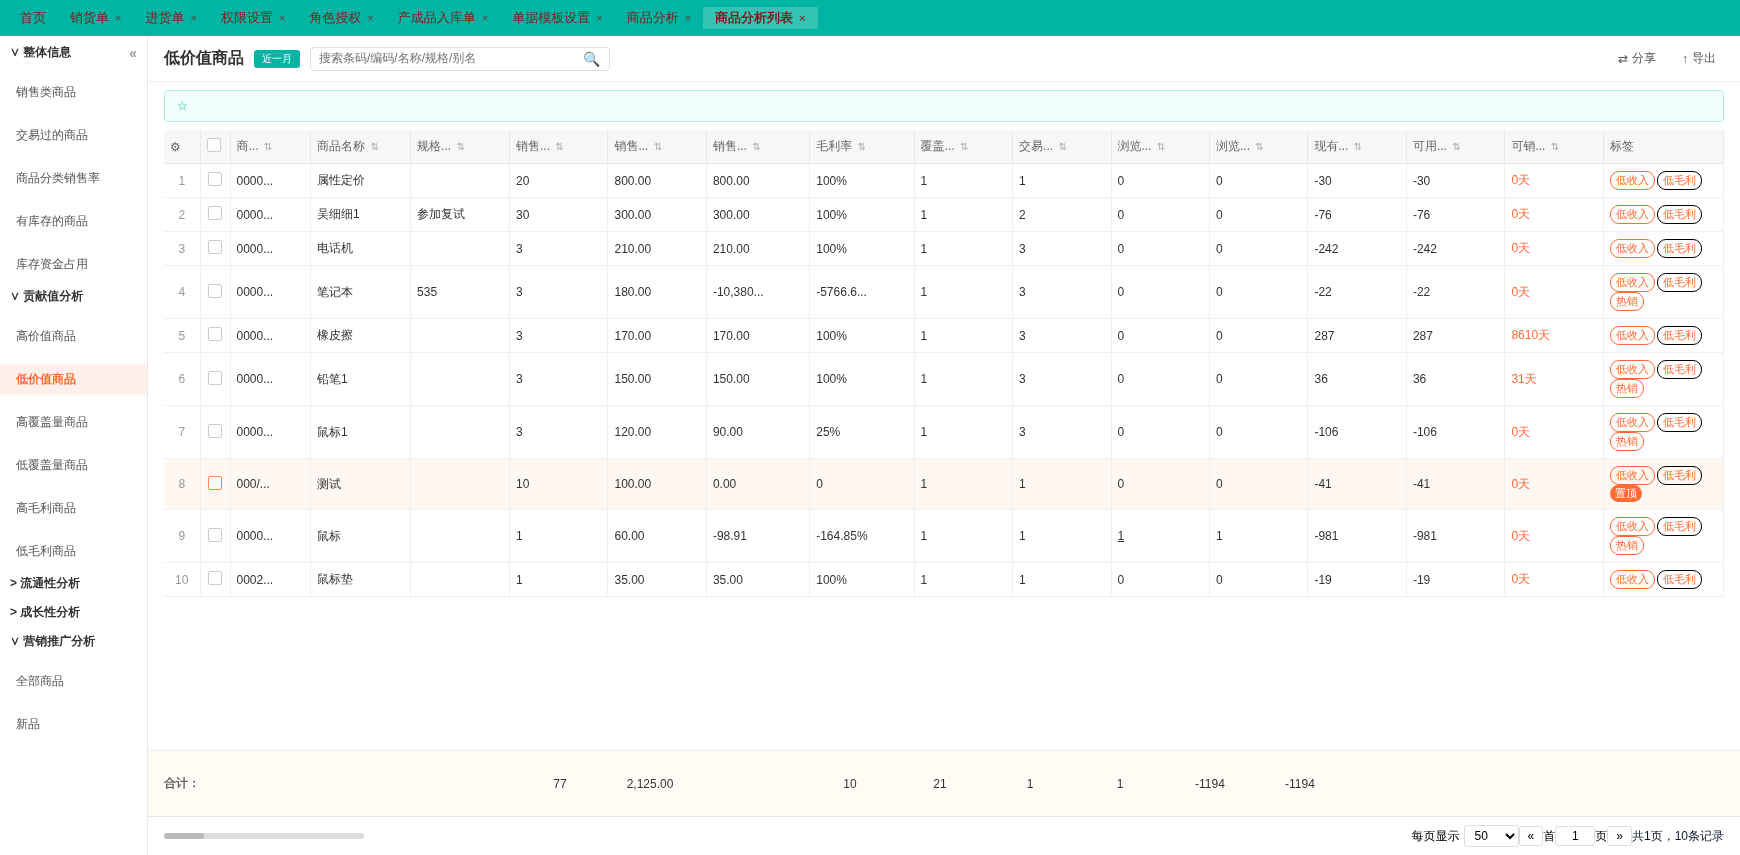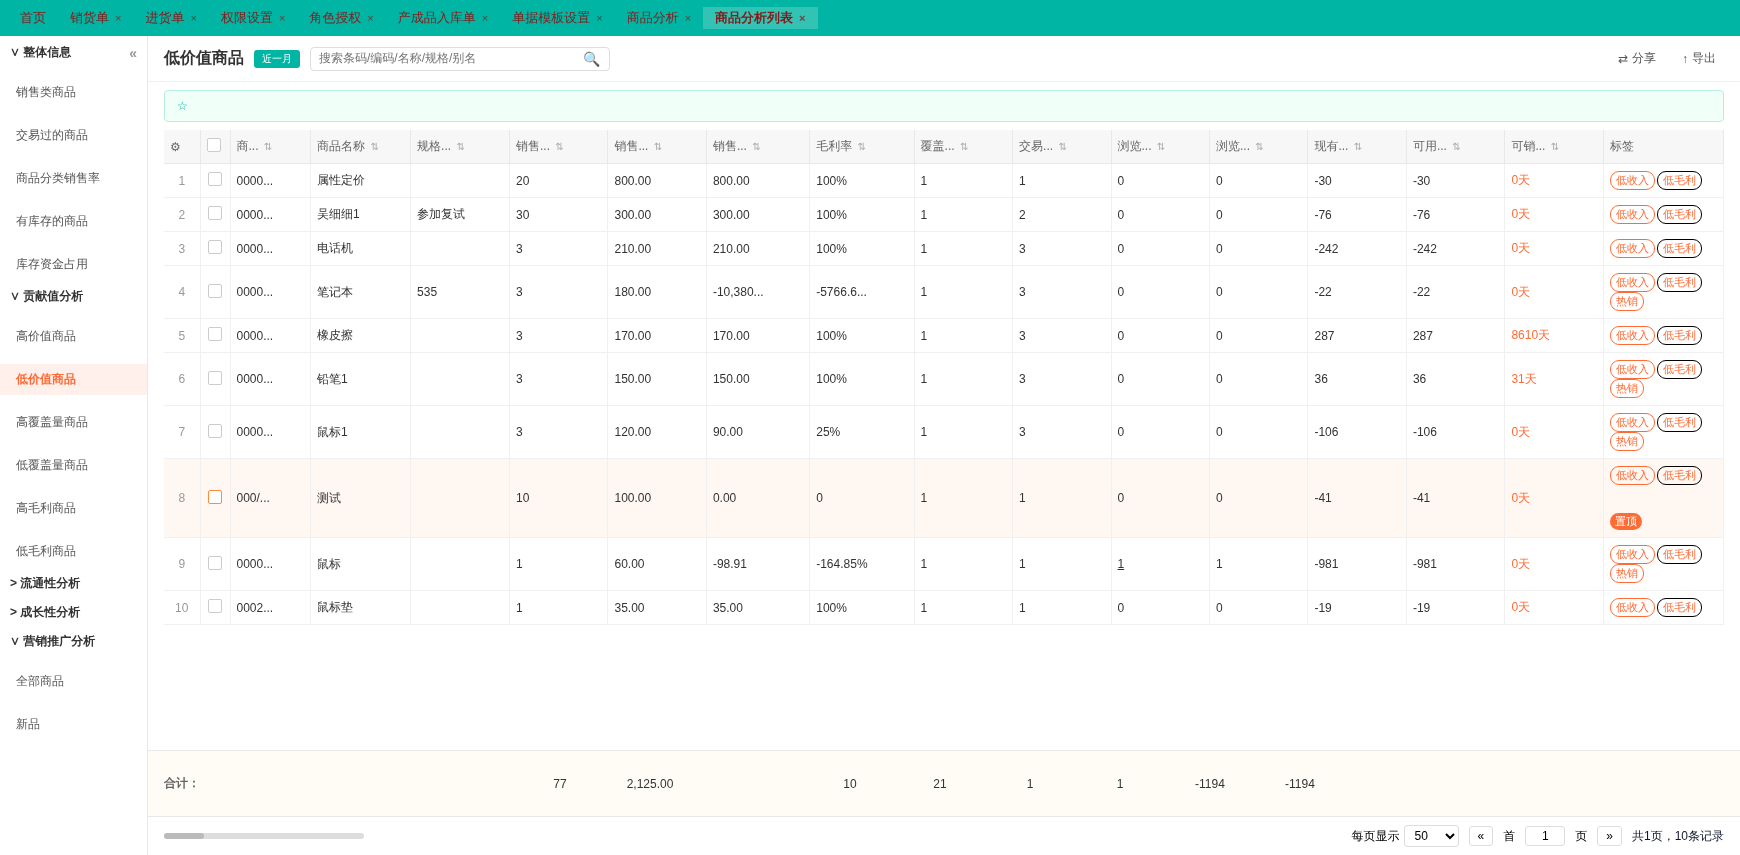--- a/index.html
+++ b/index.html
@@ -187,21 +187,21 @@
     .tag {
       display: inline-block;
       padding: 1px 5px;
       border-radius: 9px;
       font-size: 11px;
       margin-right: 2px;
     }
     .tag-low-income { color: #ff6b35; border: 1px solid #ff6b35; }
     .tag-low-margin { color: #ff6b35; border: 1px solid #000000; }
     .tag-hot { color: #ff6b35; border: 1px solid #ff6b35; }
-    .tag-recommend { background: #ff6b35; color: white; margin-top: 28px; }
+    .tag-recommend { background: #ff6b35; color: white; }
     .link-underline { text-decoration: underline; color: #333; cursor: pointer; }
     .text-orange { color: #ff6b35; }
     
     
     .table-footer {
       background: #fffbf5;
       border-top: 1px solid #e8e8e8;
       padding: 24px 16px;
       display: flex;
       align-items: center;
@@ -212,21 +212,20 @@
     .footer-val { color: #333; min-width: 60px; text-align: center; }
     
     
     .pagination-bar {
       background: white;
       border-top: 1px solid #e8e8e8;
       padding: 8px 16px;
       display: flex;
       align-items: center;
       justify-content: center;
-      gap: 10px;
     }
     .page-size-select {
       display: flex; align-items: center; gap: 4px;
     }
     .select-box {
       border: 1px solid #ddd;
       border-radius: 3px;
       padding: 2px 6px;
       font-size: 12px;
       background: white;

